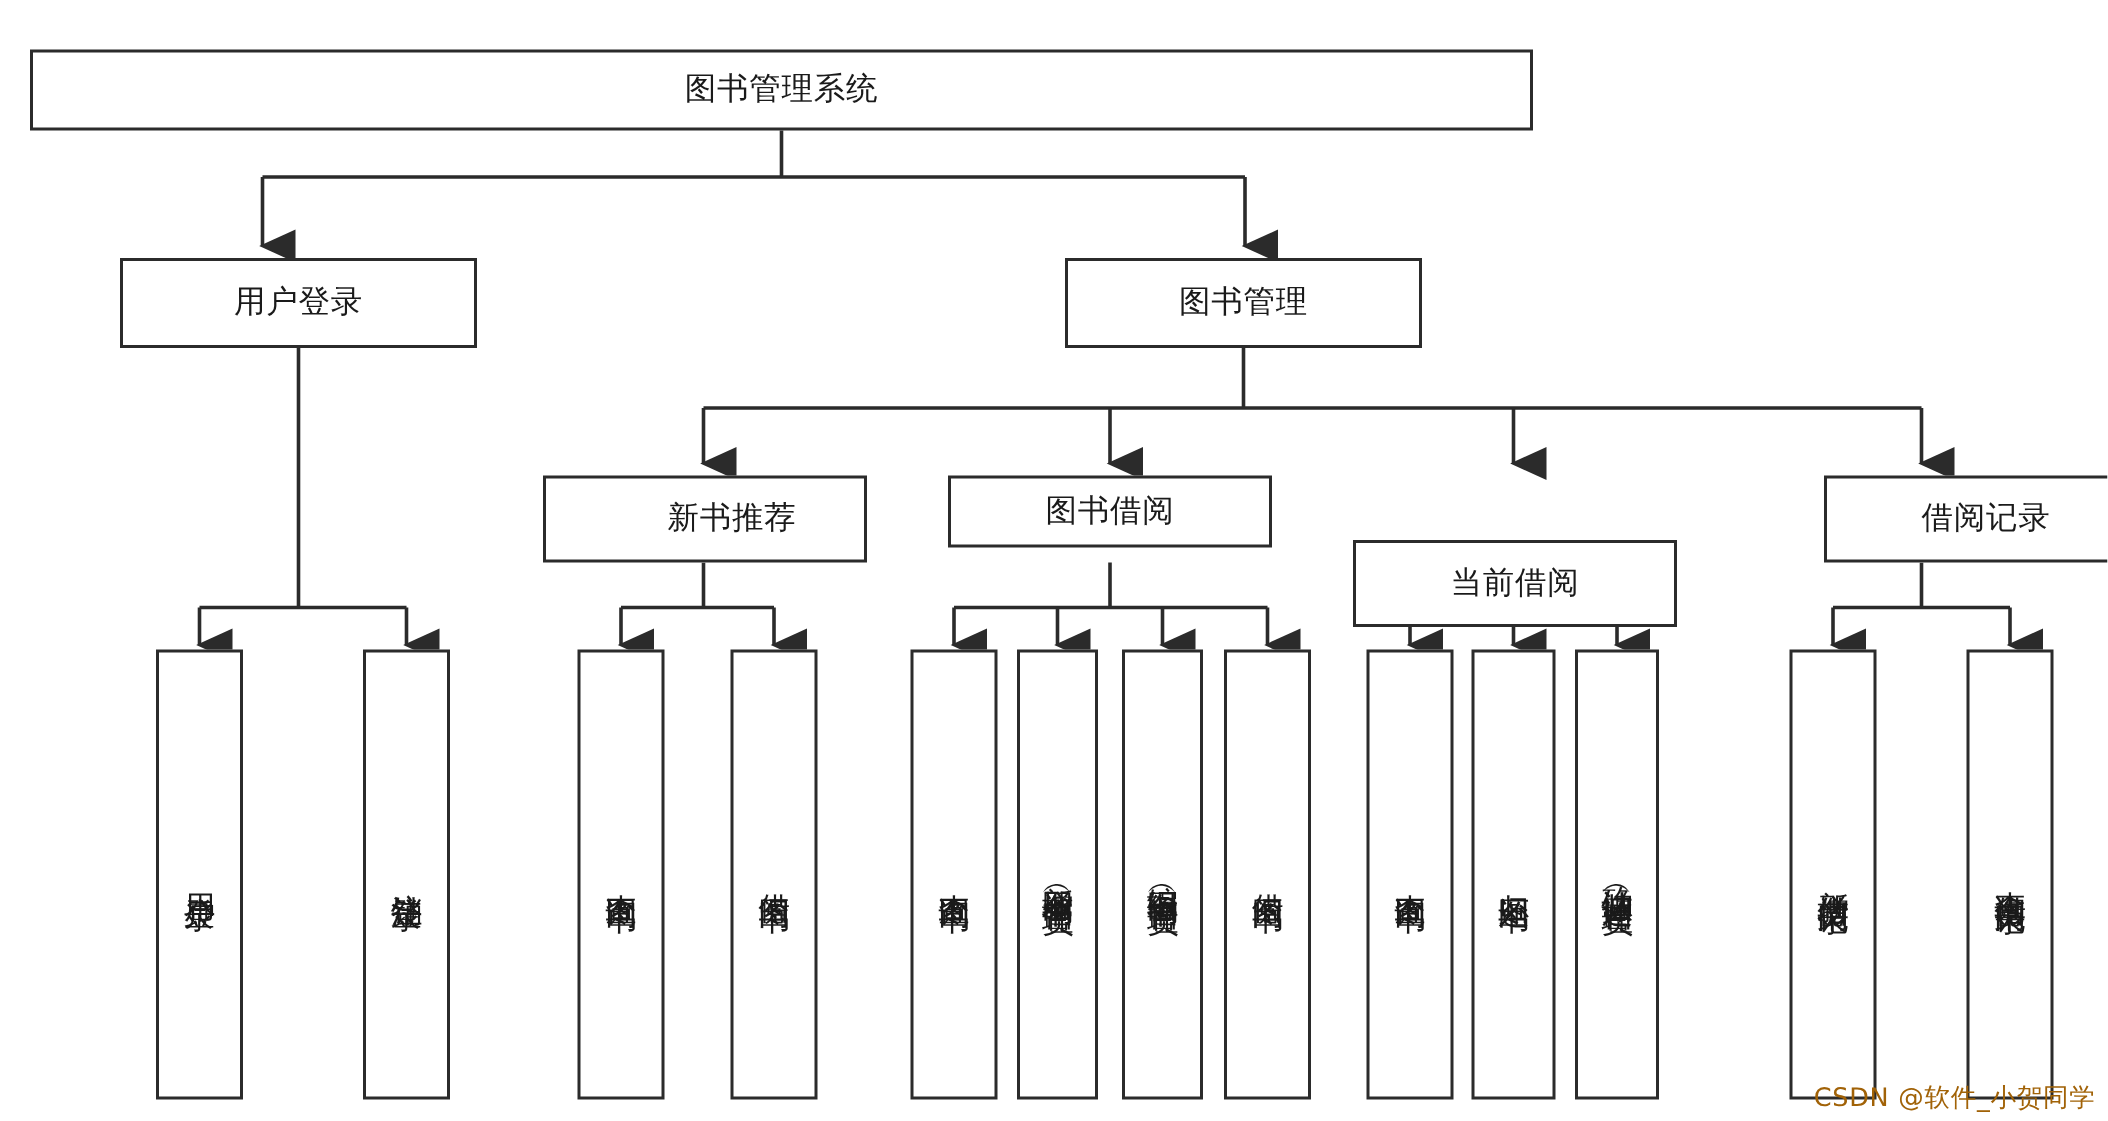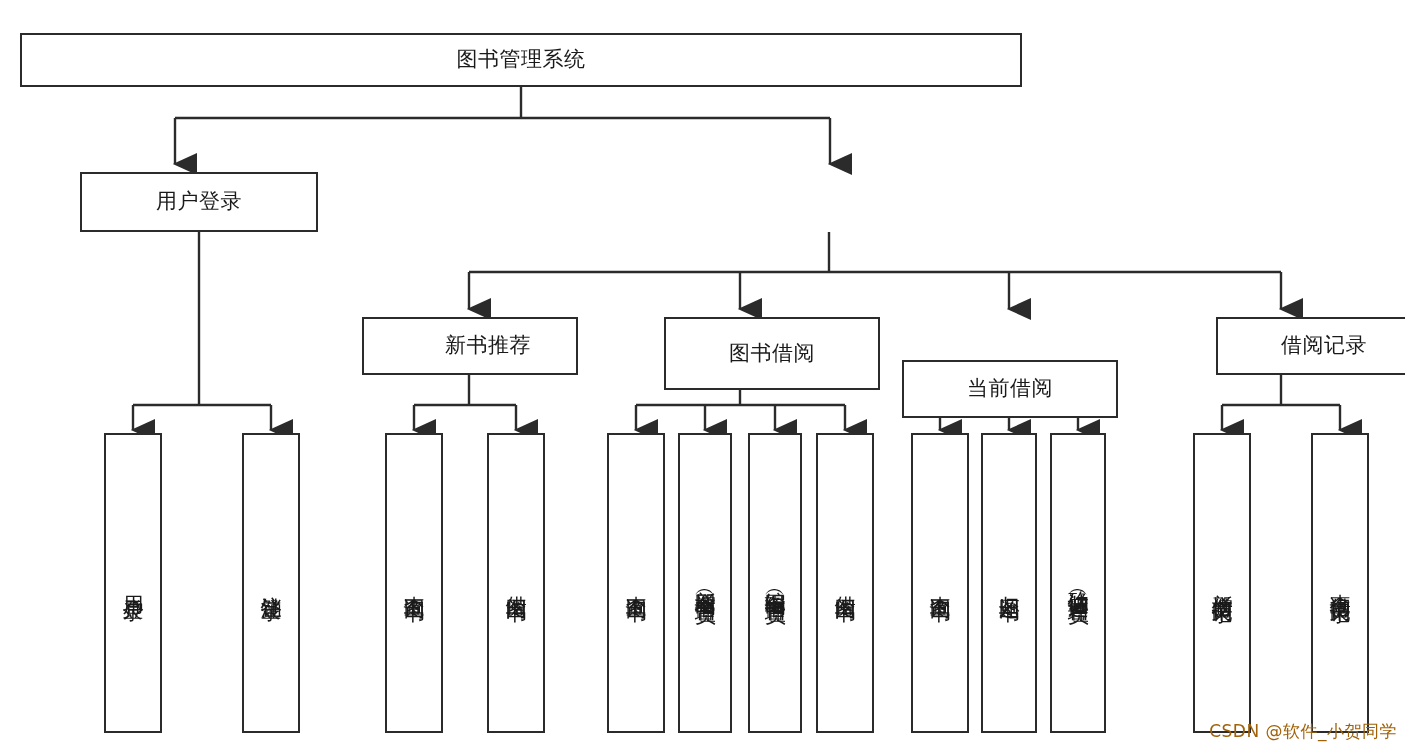--- a/index.html
+++ b/index.html
@@ -124,25 +124,28 @@
     </g>
   </svg>
 
   <div class="node horizontal" style="left:20px; top:13px; width:1002px; height:54px;margin-top:20px;">
     <span class="label">图书管理系统</span>
   </div>
 
   <div class="node horizontal" style="left:80px; top:172px; width:238px; height:60px;">
     <span class="label">用户登录</span>
   </div>
+  <div class="node horizontal" style="left:710px; top:172px; width:238px; height:60px;">
+    <span class="label">图书管理</span>
+  </div>
 
   <div class="node horizontal" style="left:362px; top:317px; width:216px; height:58px;padding-left:36px;">
     <span class="label">新书推荐</span>
   </div>
-  <div class="node horizontal" style="left:632px; top:317px; width:216px; height:73px;margin-left:32px;">
+  <div class="node horizontal" style="left:632px; top:317px; width:216px; height:48px;">
     <span class="label">图书借阅</span>
   </div>
   <div class="node horizontal" style="left:902px; top:317px; width:216px; height:58px;margin-top:43px;">
     <span class="label">当前借阅</span>
   </div>
   <div class="node horizontal" style="left:1172px; top:317px; width:216px; height:58px;margin-left:44px;">
     <span class="label">借阅记录</span>
   </div>
 
   <div class="node vertical" style="left:104px; top:433px; width:58px; height:300px;">

